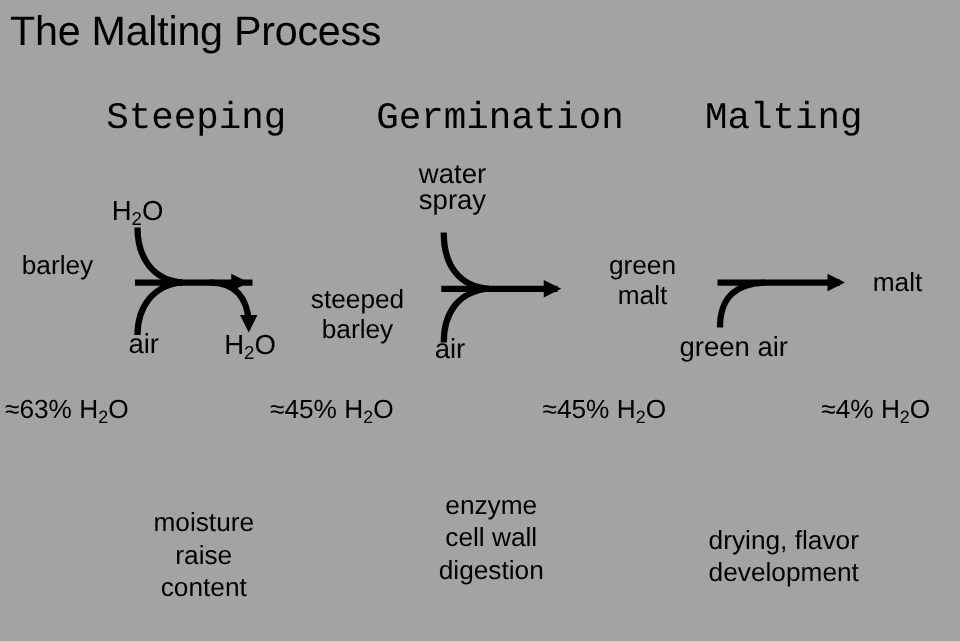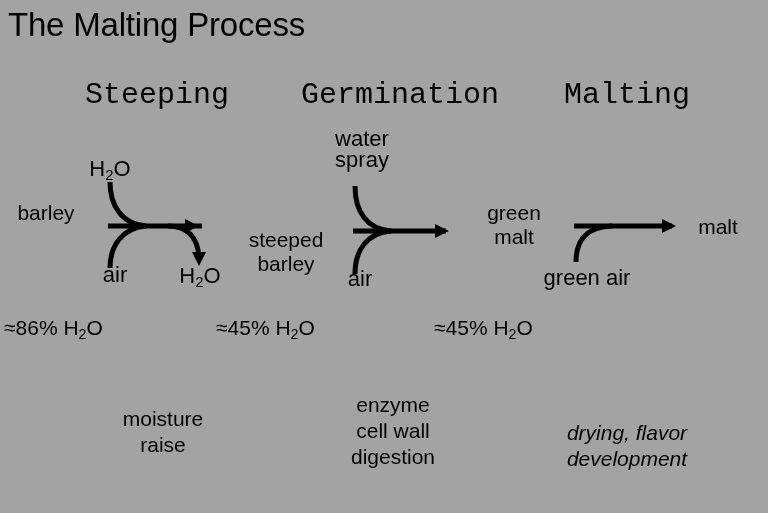--- a/index.html
+++ b/index.html
@@ -149,41 +149,45 @@
   <div class="abs reagent ctr" style="left:323px; top:128px; width:78px;">
     <div>water</div>
     <div>spray</div>
   </div>
 
   <div class="abs reagent ctr" style="left:330px; top:268px; width:60px;">air</div>
 
   <div class="abs reagent ctr" style="left:528px; top:267px; width:118px;">green air</div>
 
   <div class="abs moisture" style="left:4px; top:315px;">
-    <span>≈86% H</span><sub>2</sub><span>O</span>
+    <span>≈63% H</span><sub>2</sub><span>O</span>
   </div>
 
   <div class="abs moisture" style="left:216px; top:315px;">
     <span>≈45% H</span><sub>2</sub><span>O</span>
   </div>
 
   <div class="abs moisture" style="left:434px; top:315px;">
     <span>≈45% H</span><sub>2</sub><span>O</span>
   </div>
 
+  <div class="abs moisture" style="left:657px; top:315px;">
+    <span>≈4% H</span><sub>2</sub><span>O</span>
+  </div>
 
   <div class="abs desc ctr" style="left:88px; top:406px; width:150px;">
     <div>moisture</div>
     <div>raise</div>
+    <div>content</div>
   </div>
 
   <div class="abs desc ctr" style="left:313px; top:392px; width:160px;">
     <div>enzyme</div>
     <div>cell wall</div>
     <div>digestion</div>
   </div>
 
-  <div class="abs desc ctr" style="left:523px; top:420px; width:208px;font-style:italic;">
+  <div class="abs desc ctr" style="left:523px; top:420px; width:208px;">
     <div>drying, flavor</div>
     <div>development</div>
   </div>
 
 </div>
 
 </body></html>

